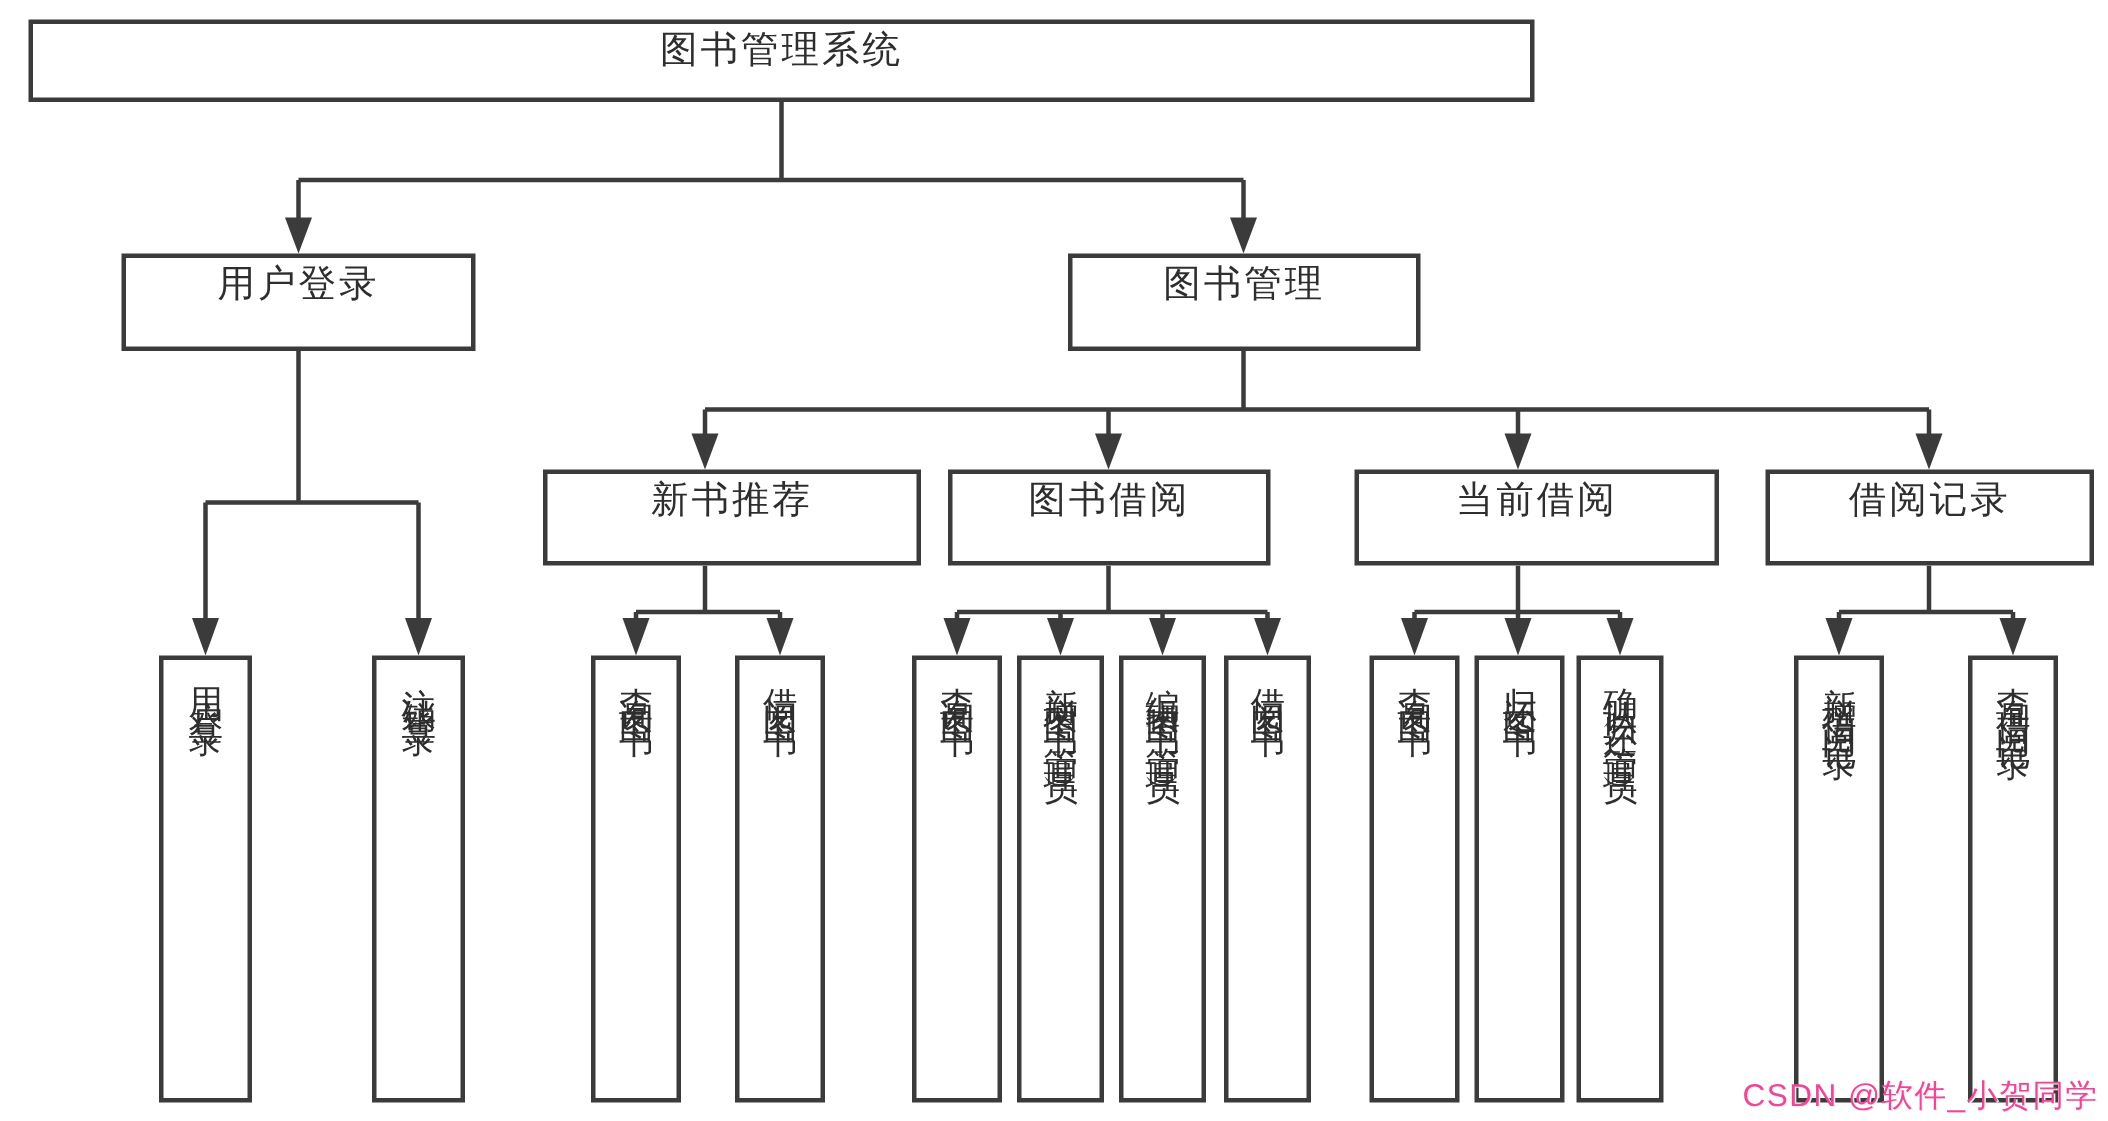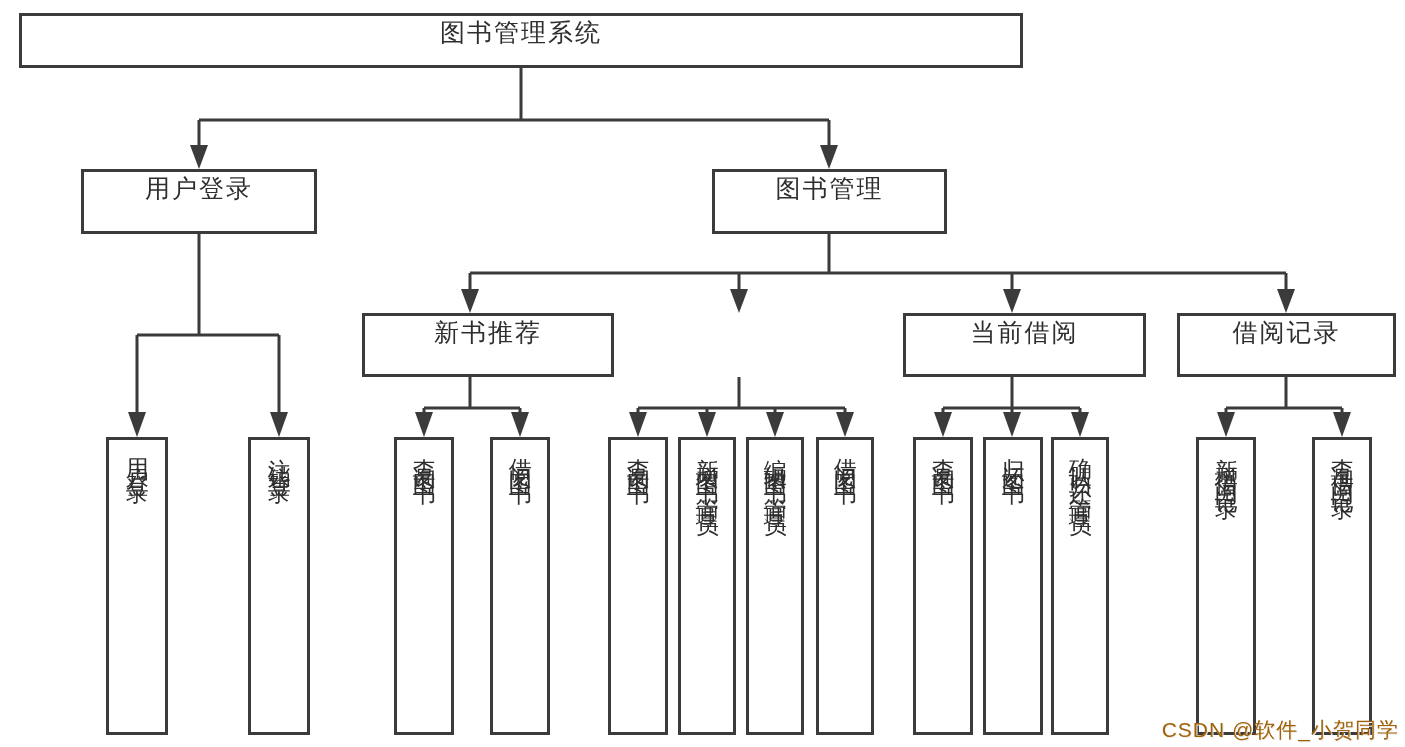--- a/index.html
+++ b/index.html
@@ -43,21 +43,21 @@
     font-size: 23px;
     line-height: 1.1;
     letter-spacing: 8px;
     white-space: nowrap;
   }
   #watermark {
     position: absolute;
     right: 6px;
     bottom: 3px;
     font-size: 21px;
-    color: #a16207;
+    color: #ec4899;
     text-shadow: 1px 1px 0 #ececec;
     letter-spacing: 1px;
     white-space: nowrap;
   }
 </style>
 </head>
 <body>
 
 <div id="canvas">
 
@@ -111,20 +111,23 @@
   <div class="box hbox" style="left:81px;top:169px;width:236px;height:65px">
     <span>用户登录</span>
   </div>
   <div class="box hbox" style="left:712px;top:169px;width:235px;height:65px">
     <span>图书管理</span>
   </div>
 
   <div class="box hbox" style="left:362px;top:313px;width:252px;height:64px">
     <span>新书推荐</span>
   </div>
+  <div class="box hbox" style="left:632px;top:313px;width:215px;height:64px">
+    <span>图书借阅</span>
+  </div>
   <div class="box hbox" style="left:903px;top:313px;width:243px;height:64px">
     <span>当前借阅</span>
   </div>
   <div class="box hbox" style="left:1177px;top:313px;width:219px;height:64px">
     <span>借阅记录</span>
   </div>
 
   <div class="box vbox" style="left:106px;top:437px;width:62px;height:298px">
     <span>用户登录</span>
   </div>

